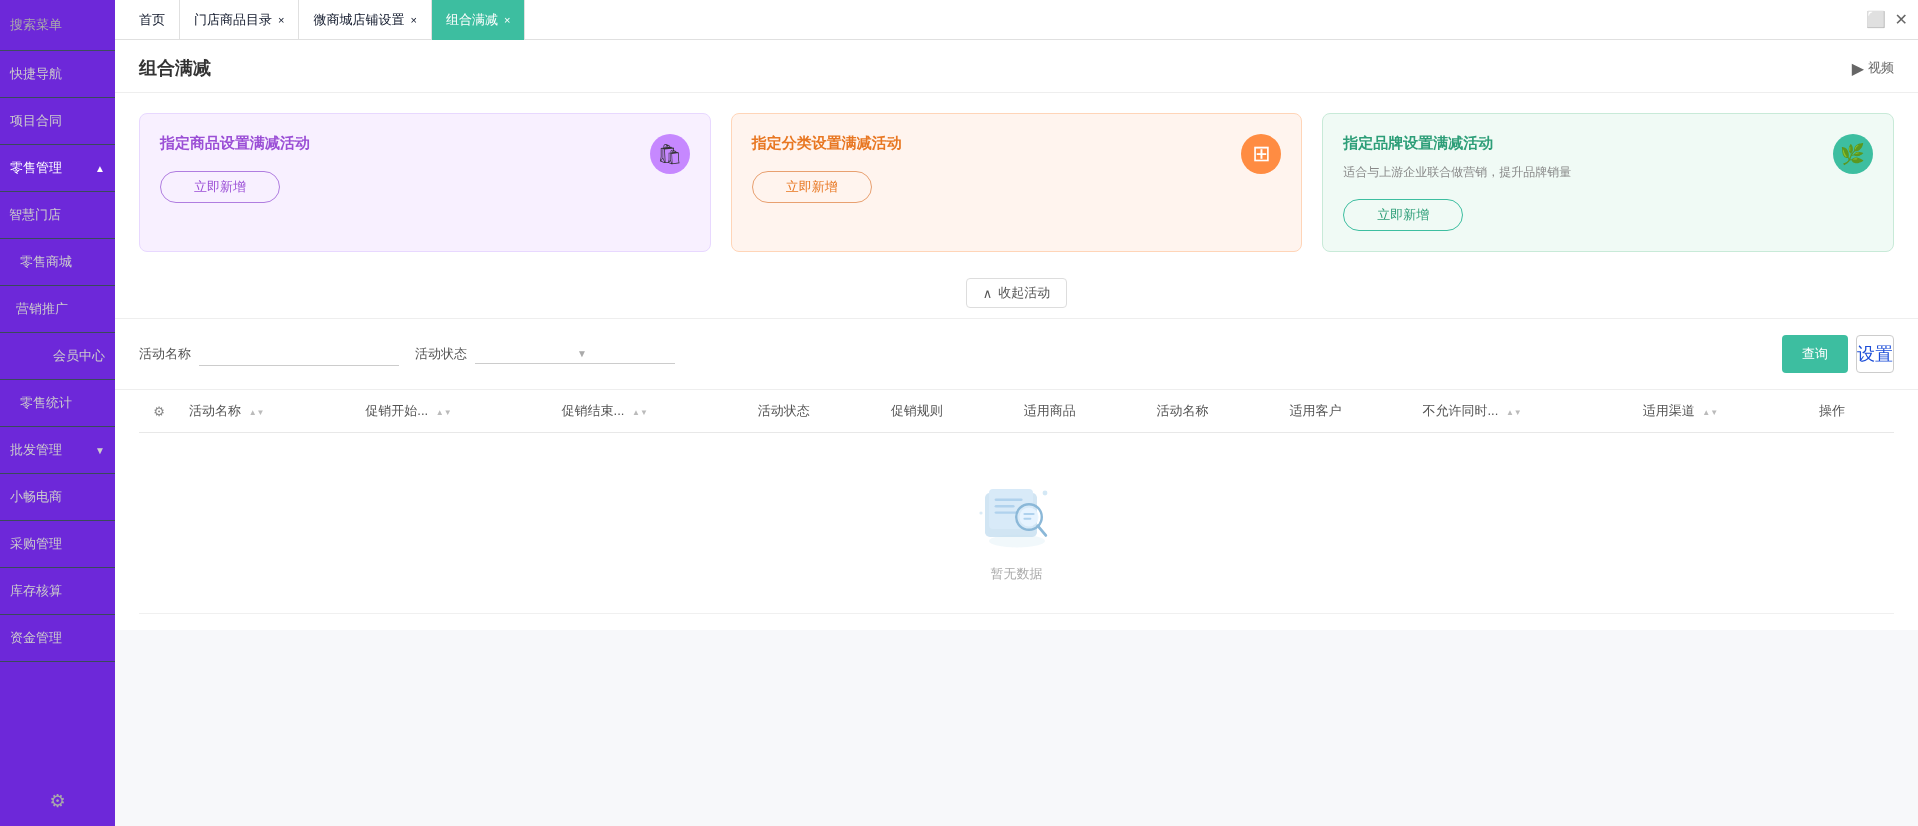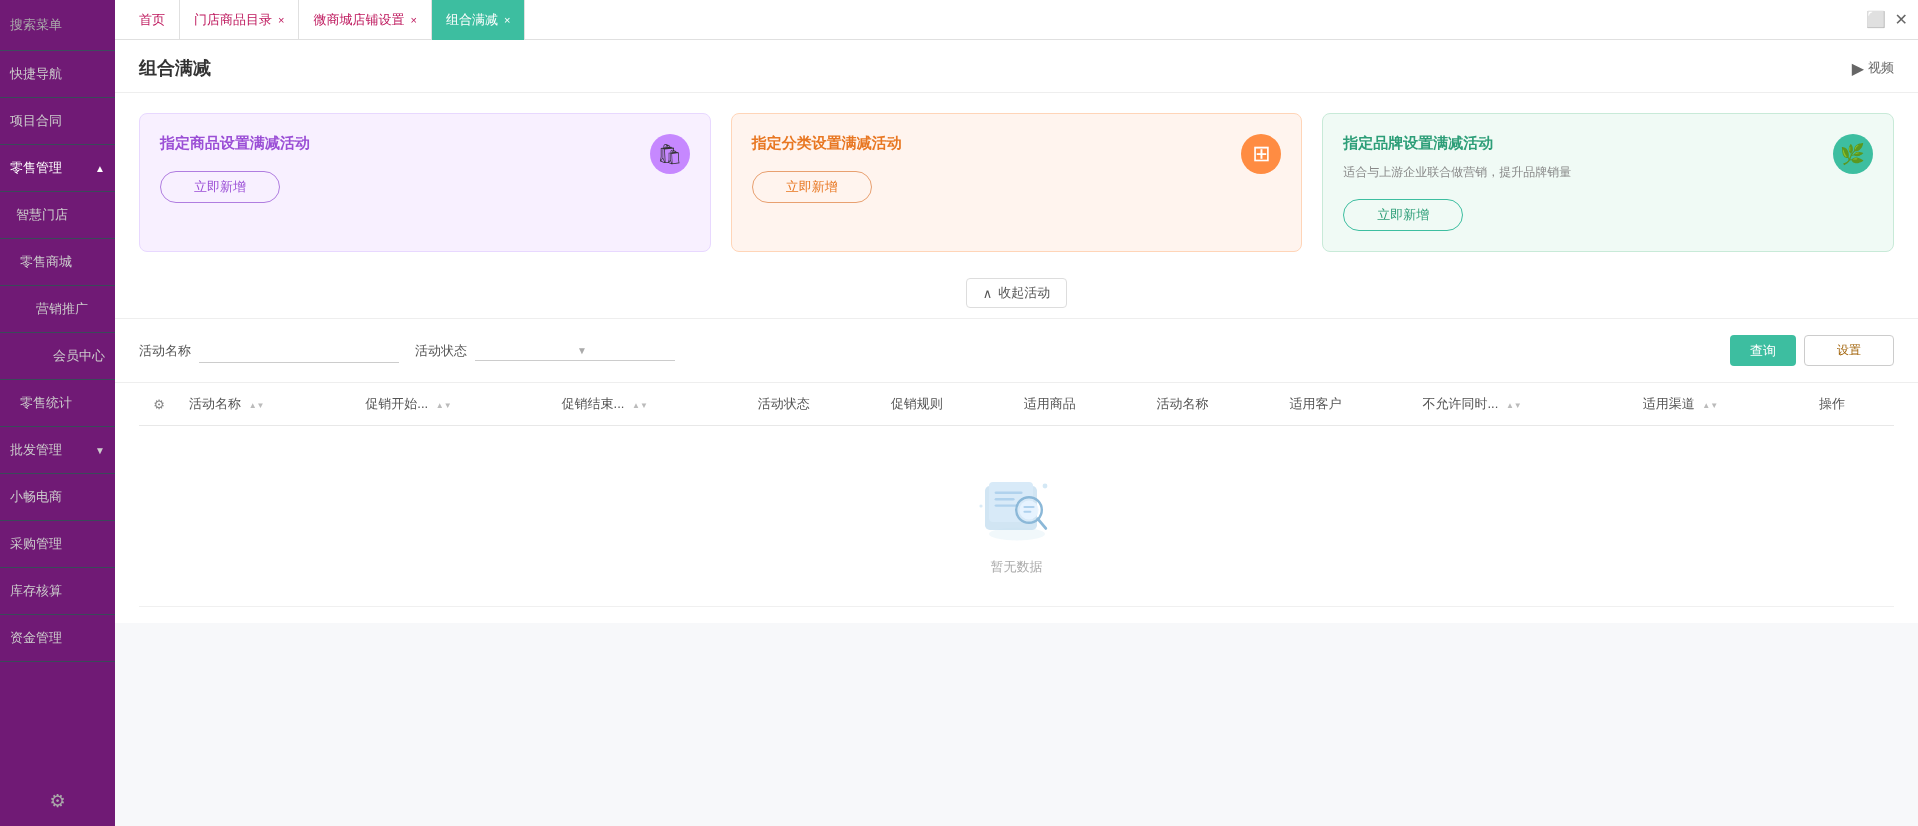--- a/index.html
+++ b/index.html
@@ -1,21 +1,21 @@
 <!DOCTYPE html>
 <html><head>
   <meta charset="utf-8">
   <style>
     * { box-sizing: border-box; margin: 0; padding: 0; }
     body { font-family: 'Microsoft YaHei', sans-serif; font-size: 14px; color: #333; display: flex; height: 826px; overflow: hidden; background: #f5f5f5; }
 
     
     .sidebar {
       width: 115px;
-      background: #701a75;
+      background: #6d28d9;
       color: #ccc;
       display: flex;
       flex-direction: column;
       flex-shrink: 0;
       height: 100%;
     }
     .sidebar-top {
       padding: 16px 10px;
       font-size: 13px;
       color: #aaa;
@@ -60,21 +60,21 @@
       padding: 0 10px;
       height: 40px;
       flex-shrink: 0;
     }
     .tab {
       padding: 0 14px;
       height: 40px;
       display: flex;
       align-items: center;
       font-size: 13px;
-      color: #be185d;
+      color: #0f172a;
       cursor: pointer;
       border-right: 1px solid #e0e0e0;
       gap: 6px;
     }
     .tab.active {
       background: #3dbea0;
       color: #fff;
       border-radius: 0;
     }
     .tab .close-btn {
@@ -242,26 +242,26 @@
       background: #3dbea0;
       color: #fff;
       border: none;
       padding: 6px 20px;
       border-radius: 4px;
       cursor: pointer;
       font-size: 13px;
     }
     .btn-settings {
       background: #fff;
-      color: #a16207;
+      color: #1d4ed8;
       border: 1px solid #ccc;
-      padding: 6px 32px;
+      padding: 6px 0;
       border-radius: 4px;
       cursor: pointer;
-      font-size: 12px;
+      font-size: 18px;
     }
 
     
     .table-wrapper {
       background: #fff;
       margin: 0;
       padding: 0 24px 16px 24px;
     }
     table {
       width: 100%;
@@ -311,27 +311,27 @@
   <div class="sidebar-item">
     <span>快捷导航</span>
   </div>
   <div class="sidebar-item">
     <span>项目合同</span>
   </div>
   <div class="sidebar-item active">
     <span>零售管理</span>
     <span class="arrow">▲</span>
   </div>
-  <div class="sidebar-item" style="padding-left:16px;font-family:Liberation Serif, serif;">
+  <div class="sidebar-item" style="padding-left:9px;font-family:Liberation Serif, serif;">
     <span>智慧门店</span>
   </div>
   <div class="sidebar-item" style="padding-left:20px;">
     <span>零售商城</span>
   </div>
-  <div class="sidebar-item" style="padding-left:36px;">
+  <div class="sidebar-item" style="padding-left:16px;">
     <span>营销推广</span>
   </div>
   <div class="sidebar-item" style="padding-left:20px;justify-content:flex-end;">
     <span>会员中心</span>
   </div>
   <div class="sidebar-item" style="padding-left:20px;">
     <span>零售统计</span>
   </div>
   <div class="sidebar-item">
     <span>批发管理</span>

